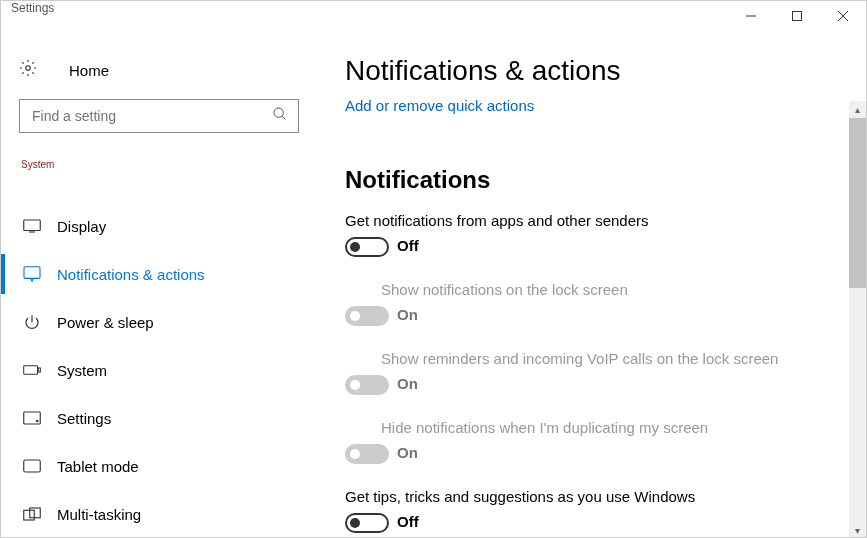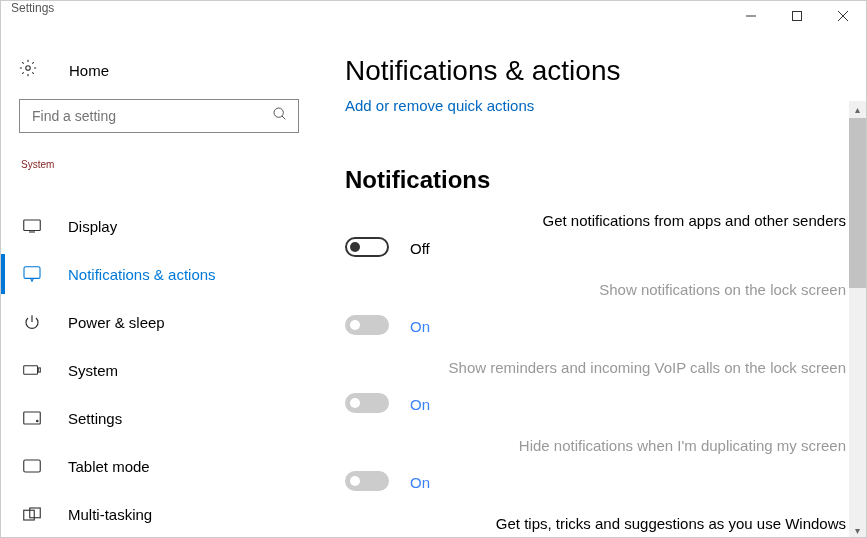--- a/index.html
+++ b/index.html
@@ -71,21 +71,21 @@
   }
   .category-label {
     font-size: 10px;
     color: #7f1d1d;
     margin-bottom: 32px;
     padding-left: 2px;
   }
   .nav-item {
     display: flex;
     align-items: center;
-    gap: 27px;
+    gap: 16px;
     height: 48px;
     padding-left: 4px;
     font-size: 15px;
     color: #000;
     position: relative;
   }
   .nav-item.selected {
     color: #0078d7;
   }
   .nav-item.selected::before {
@@ -120,27 +120,27 @@
     font-weight: 600;
     font-size: 24px;
     margin: 12px 0 18px 0;
   }
   .setting-row {
     margin-bottom: 24px;
   }
   .setting-label {
     font-size: 15px;
     margin-bottom: 8px;
-    text-align: right;
   }
   .setting-row.disabled .setting-label { color: #999; margin-left: 36px; }
   .toggle-wrap {
     display: flex;
-    align-items: flex-end;
-    gap: 21px;
+    align-items: flex-start;
+    gap: 8px;
+    font-weight: bold;
   }
   .toggle {
     width: 44px;
     height: 20px;
     border-radius: 10px;
     position: relative;
   }
   .toggle.off {
     border: 2px solid #333;
     background: #fff;
@@ -163,21 +163,21 @@
     content: "";
     position: absolute;
     width: 10px;
     height: 10px;
     border-radius: 50%;
     background: #fff;
     left: 3px;
     top: 3px;
   }
   .toggle-state { font-size: 15px; }
-  .setting-row.disabled .toggle-state { color: #3b82f6; margin-top: 12px; }
+  .setting-row.disabled .toggle-state { color: #737373; }
   .scrollbar-track {
     position: absolute;
     right: 0;
     top: 70px;
     bottom: 0;
     width: 17px;
     background: #f0f0f0;
   }
   .scroll-arrow {
     height: 17px;

